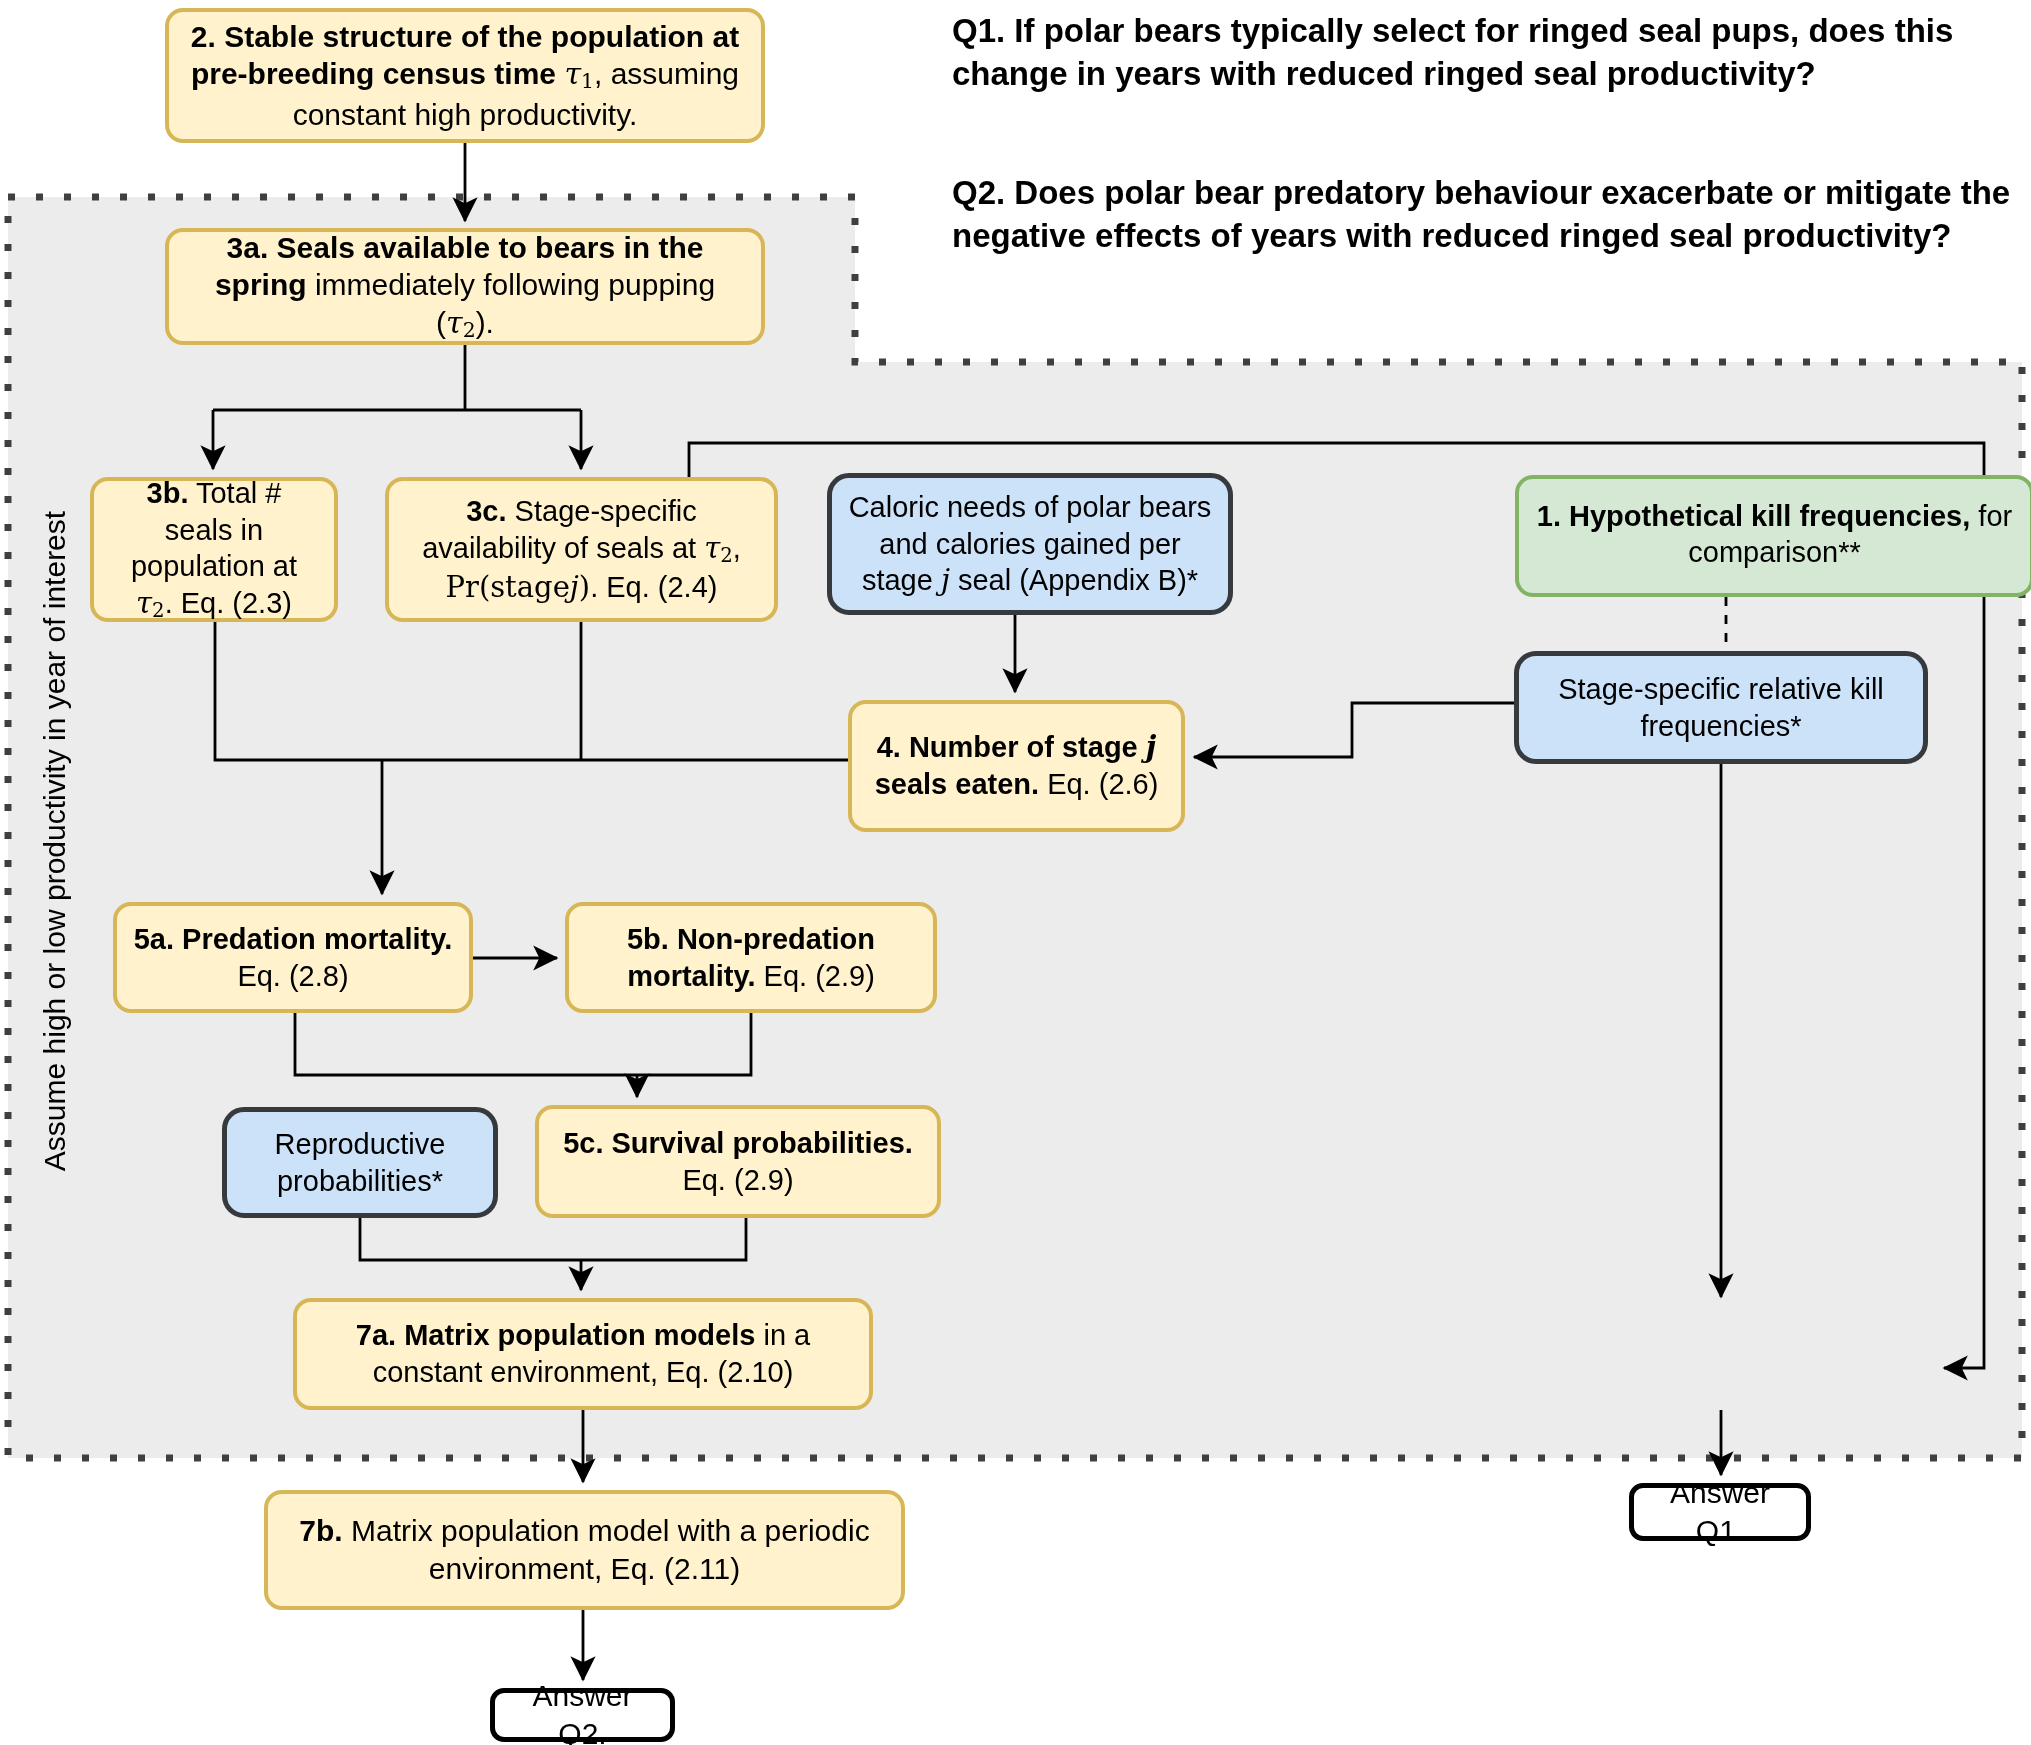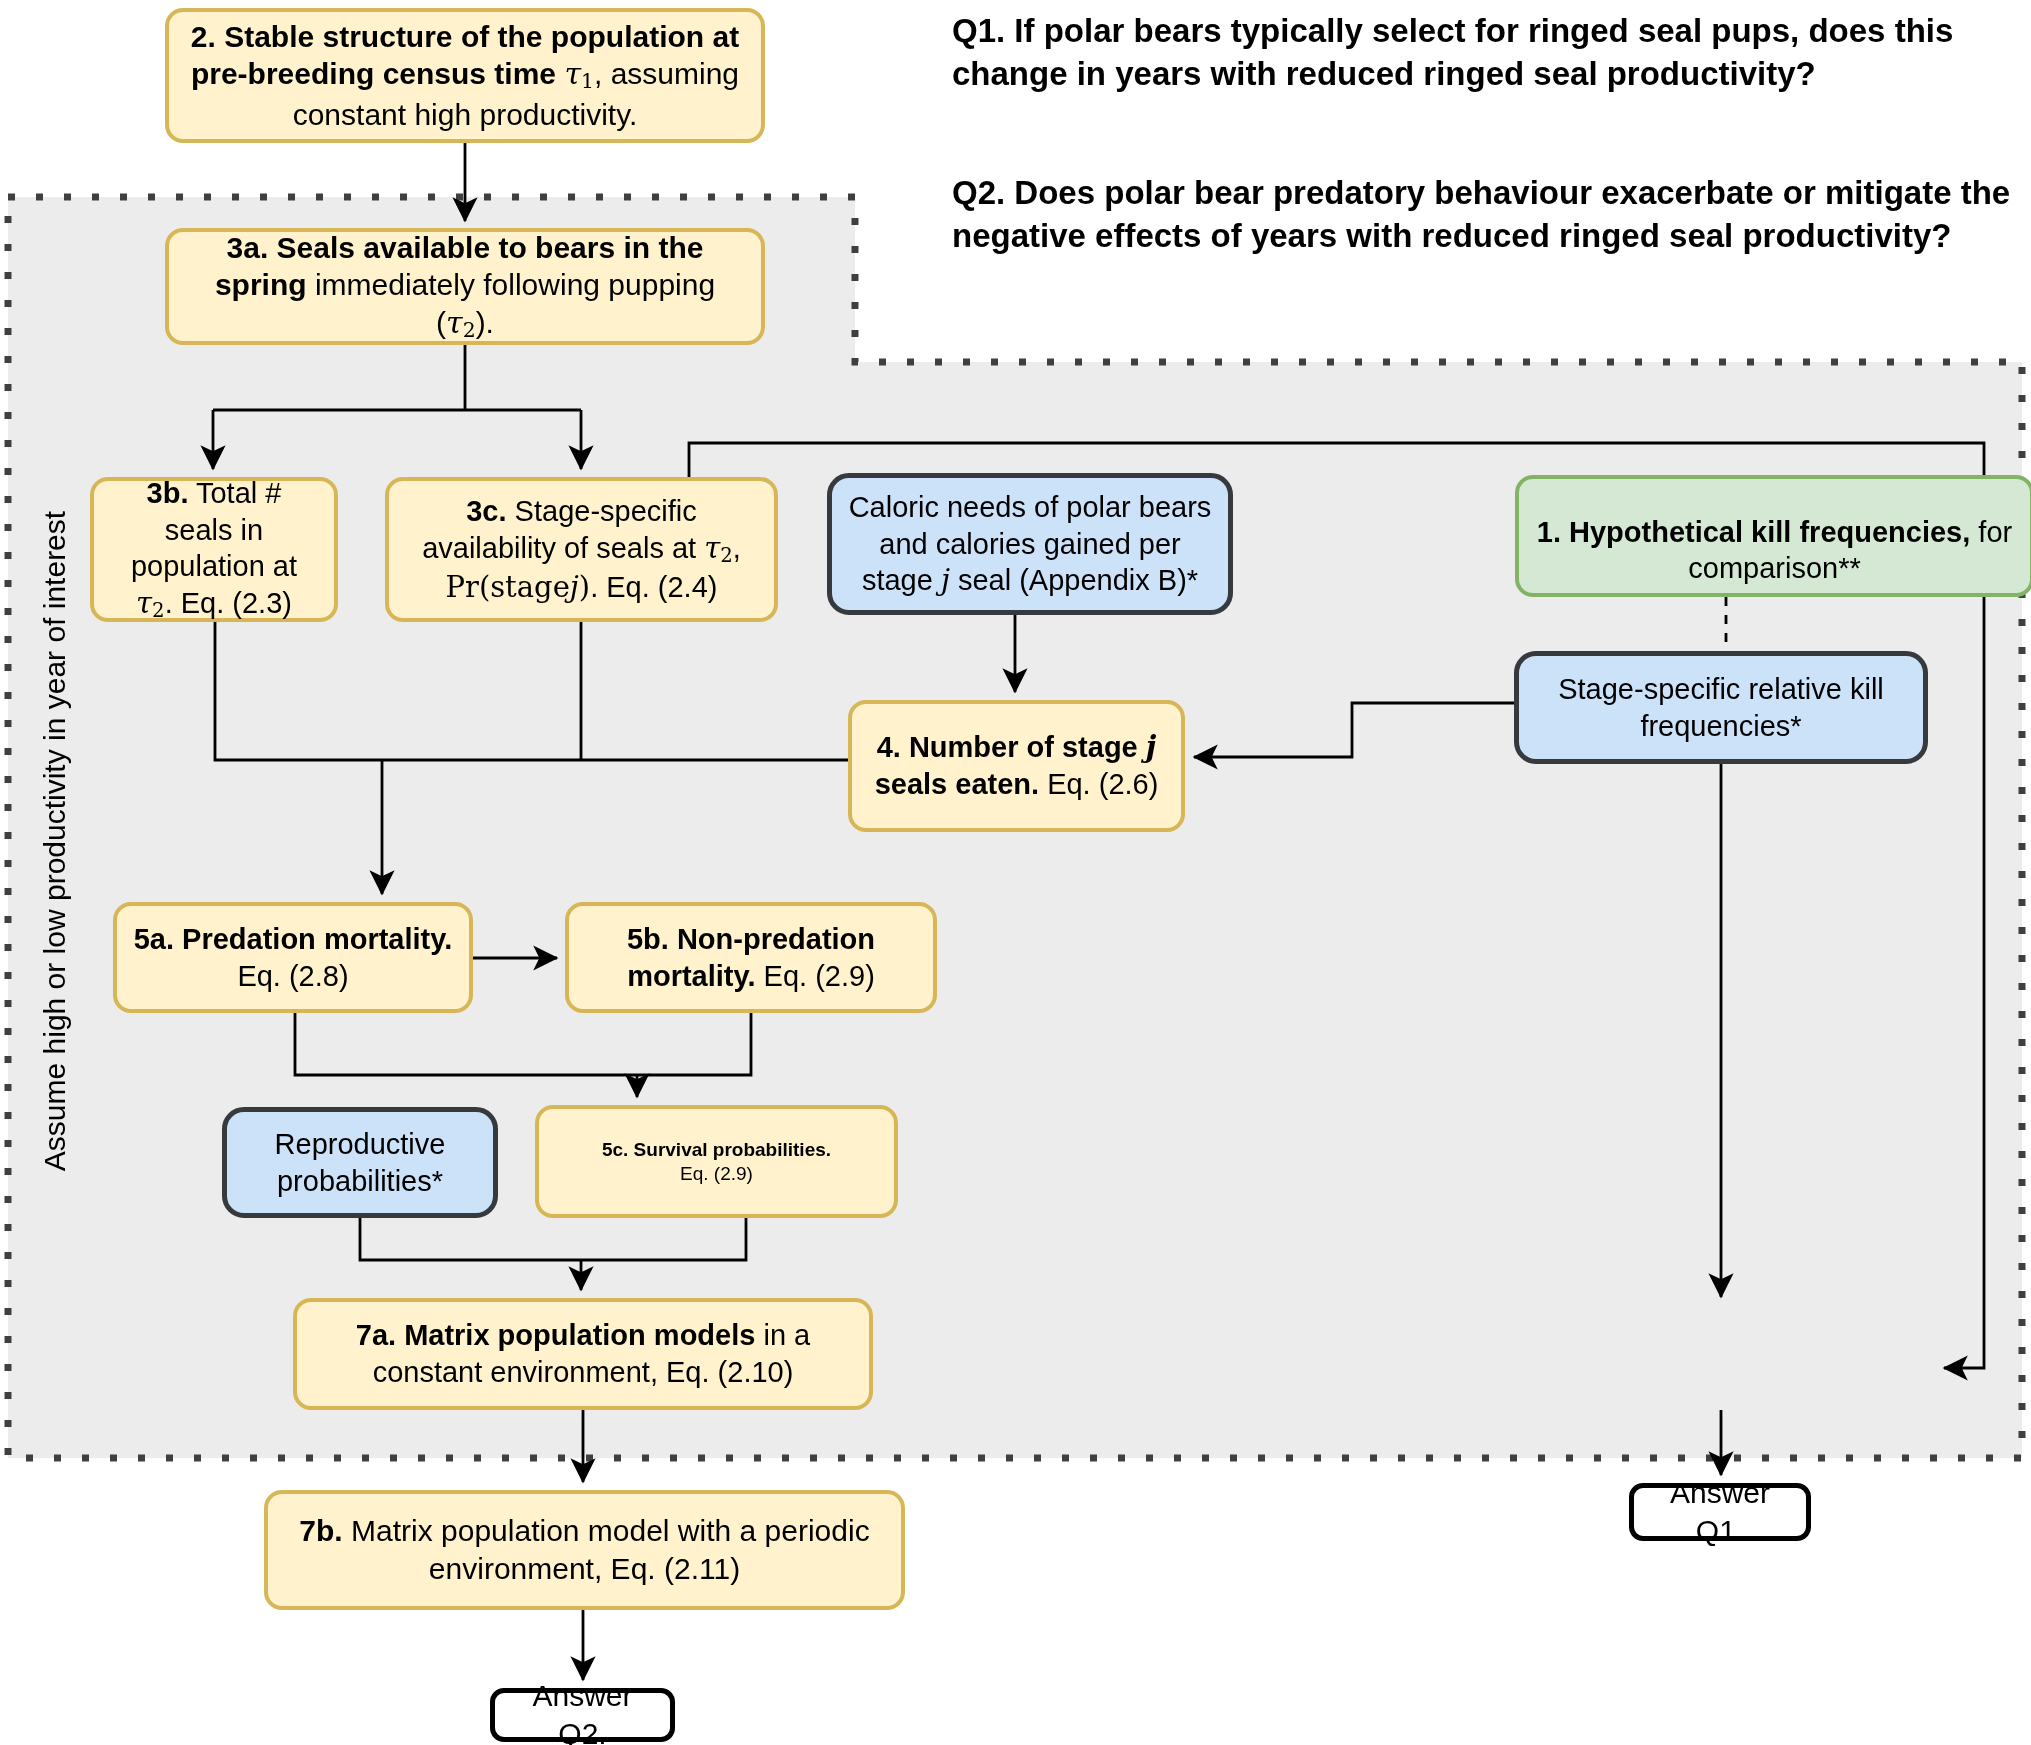--- a/index.html
+++ b/index.html
@@ -9,21 +9,21 @@
     background:#ffffff;
     font-family:"Liberation Sans", sans-serif;
     color:#000;
     overflow:hidden;
   }
   #underlay{position:absolute;left:0;top:0;z-index:0;}
   #nodes-layer{position:absolute;left:0;top:0;width:100%;height:100%;z-index:2;pointer-events:none;}
   .node{
     position:absolute;box-sizing:border-box;
     display:flex;align-items:center;justify-content:center;
-    text-align:center;border-radius:18px;padding:6px 16px;
+    text-align:center;border-radius:18px;padding:22px 16px;
     font-size:29px;line-height:1.26;
   }
   .node.yellow{background:#FFF2CC;border:4px solid #D6B656;}
   .node.blue{background:#CCE2F8;border:5px solid #36393D;border-radius:22px;}
   .node.green{background:#D5E8D4;border:4px solid #82B366;}
   .node.answer{background:#ffffff;border:5px solid #000000;border-radius:14px;}
   .seg-n{font-weight:normal;}
   .seg-b{font-weight:bold;}
   .seg-i{font-family:"DejaVu Serif",serif;font-style:italic;}
   .seg-sub{font-family:"DejaVu Serif",serif;font-size:68%;vertical-align:-0.22em;}
@@ -117,21 +117,21 @@
       </div>
       <div class="node yellow" style="left: 113px; top: 902px; width: 360px; height: 111px; font-size: 29px; align-items: center;">
         <div><span class="seg-b">5a. Predation mortality.</span><br><span class="seg-n">Eq. (2.8)</span></div>
       </div>
       <div class="node yellow" style="left: 565px; top: 902px; width: 372px; height: 111px; font-size: 29px;">
         <div><span class="seg-b">5b. Non-predation</span><br><span class="seg-b">mortality.</span><span class="seg-n"> Eq. (2.9)</span></div>
       </div>
       <div class="node blue" style="left: 222px; top: 1107px; width: 276px; height: 111px; font-size: 29px;">
         <div><span class="seg-n">Reproductive probabilities*</span></div>
       </div>
-      <div class="node yellow" style="left: 535px; top: 1105px; width: 363px; height: 113px; font-size: 19px;">
+      <div class="node yellow" style="left: 535px; top: 1105px; width: 406px; height: 113px; font-size: 29px;">
         <div><span class="seg-b">5c. Survival probabilities.</span><br><span class="seg-n">Eq. (2.9)</span></div>
       </div>
       <div class="node yellow" style="left: 293px; top: 1298px; width: 580px; height: 112px; font-size: 29px;">
         <div><span class="seg-b">7a. Matrix population models</span><span class="seg-n"> in a constant environment, Eq. (2.10)</span></div>
       </div>
       <div class="node answer" style="left: 1629px; top: 1483px; width: 182px; height: 58px; font-size: 30px;">
         <div><span class="seg-n">Answer Q1.</span></div>
       </div>
       <div class="node yellow" style="left: 264px; top: 1490px; width: 641px; height: 120px; font-size: 30px;">
         <div><span class="seg-b">7b.</span><span class="seg-n"> Matrix population model with a periodic environment, Eq. (2.11)</span></div>

